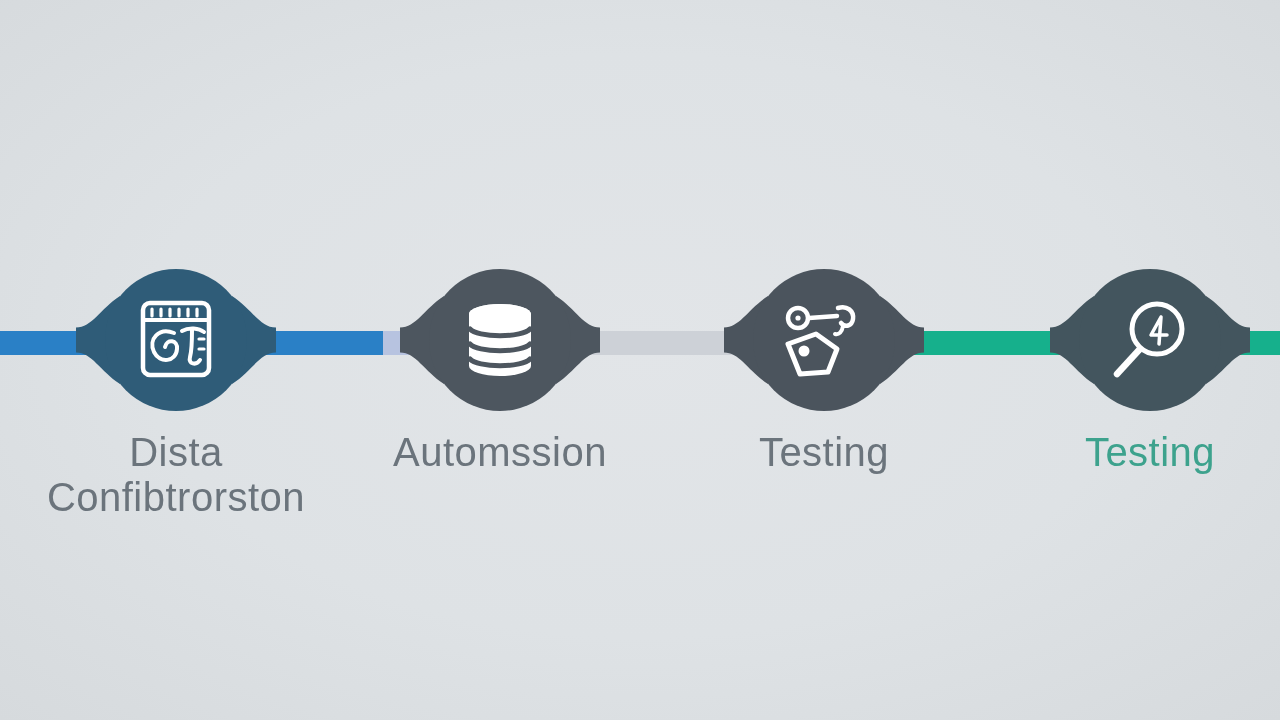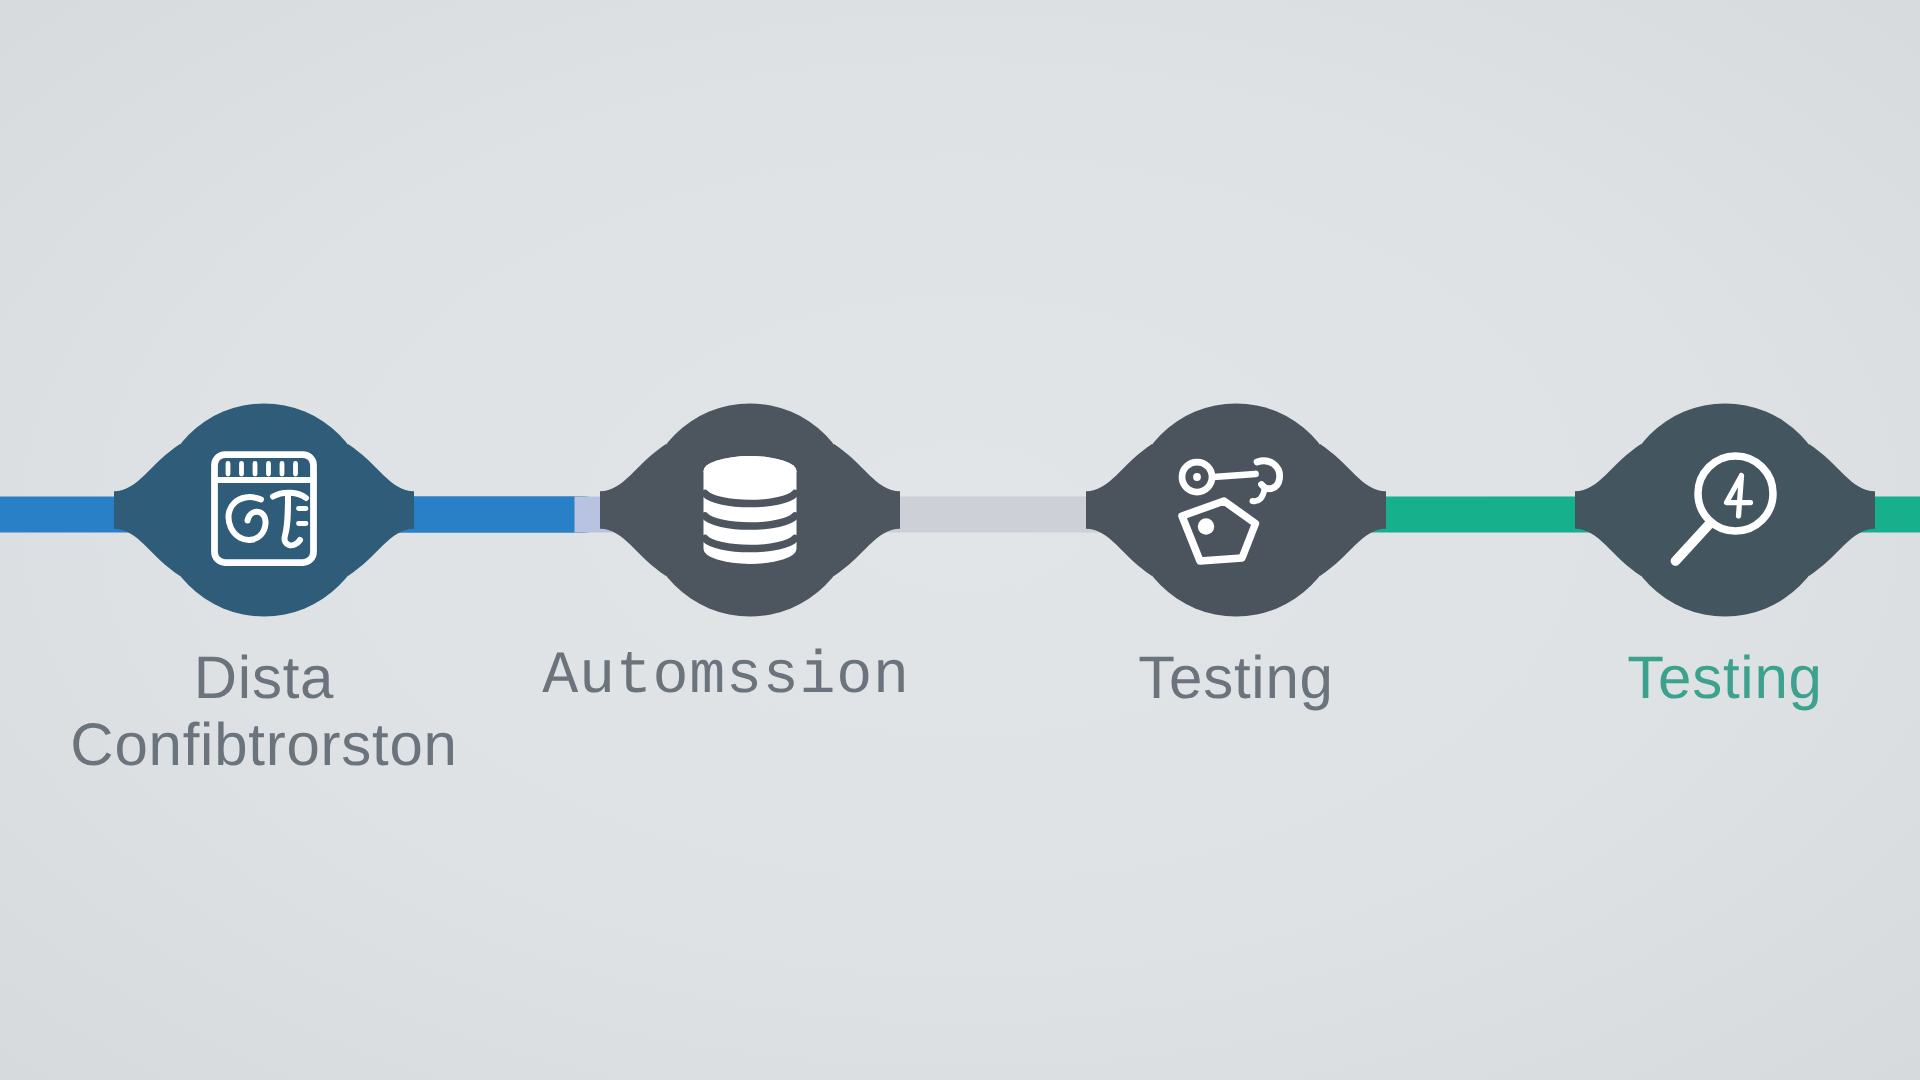--- a/index.html
+++ b/index.html
@@ -60,21 +60,21 @@
       <circle cx="0" cy="0" r="71"></circle>
     </g>
     <g>
       <path fill="#ffffff" d="M -31,-26 A 31 10 0 0 1 31,-26 L 31,26 A 31 10 0 0 1 -31,26 Z"></path>
       <ellipse fill="#ffffff" cx="0" cy="-26" rx="31" ry="10"></ellipse>
       <path fill="none" stroke-width="5" stroke-linecap="round" d="M -30,-11 A 31 9 0 0 0 30,-11" stroke="#4d565f"></path>
       <path fill="none" stroke-width="5" stroke-linecap="round" d="M -30,4 A 31 9 0 0 0 30,4" stroke="#4d565f"></path>
       <path fill="none" stroke-width="5" stroke-linecap="round" d="M -30,19 A 31 9 0 0 0 30,19" stroke="#4d565f"></path>
     </g>
   </svg>
-  <div class="step-label" style="left: 304px; color: rgb(107, 116, 124); font-family: Liberation Mono, monospace;">
+  <div class="step-label" style="left: 320px; color: rgb(107, 116, 124);">
     <span class="line">Automssion</span>
   </div>
 
   <svg class="blob" style="left:714px;" viewBox="-110 -80 220 160">
     <g fill="#4b545d">
       <path d="M -100,-12.5 C -84,-12.5 -76,-31 -56,-44 L -56,44 C -76,31 -84,12.5 -100,12.5 Z"></path>
       <path d="M 100,-12.5 C 84,-12.5 76,-31 56,-44 L 56,44 C 76,31 84,12.5 100,12.5 Z"></path>
       <circle cx="0" cy="0" r="71"></circle>
     </g>
     <g>

